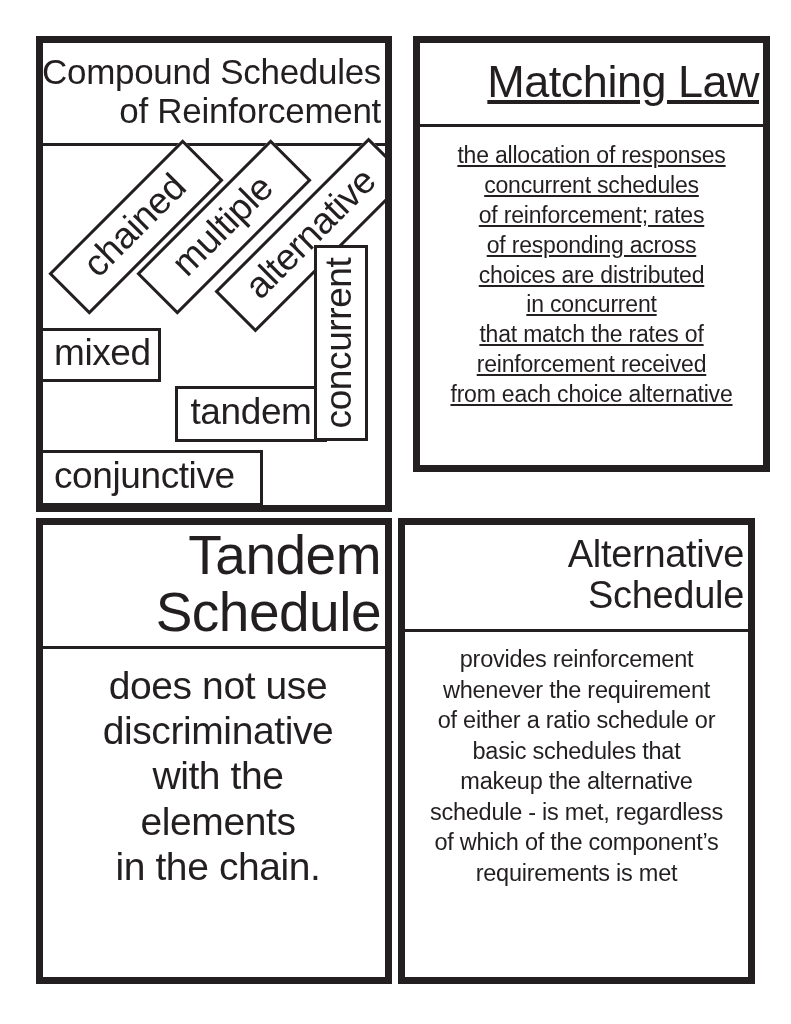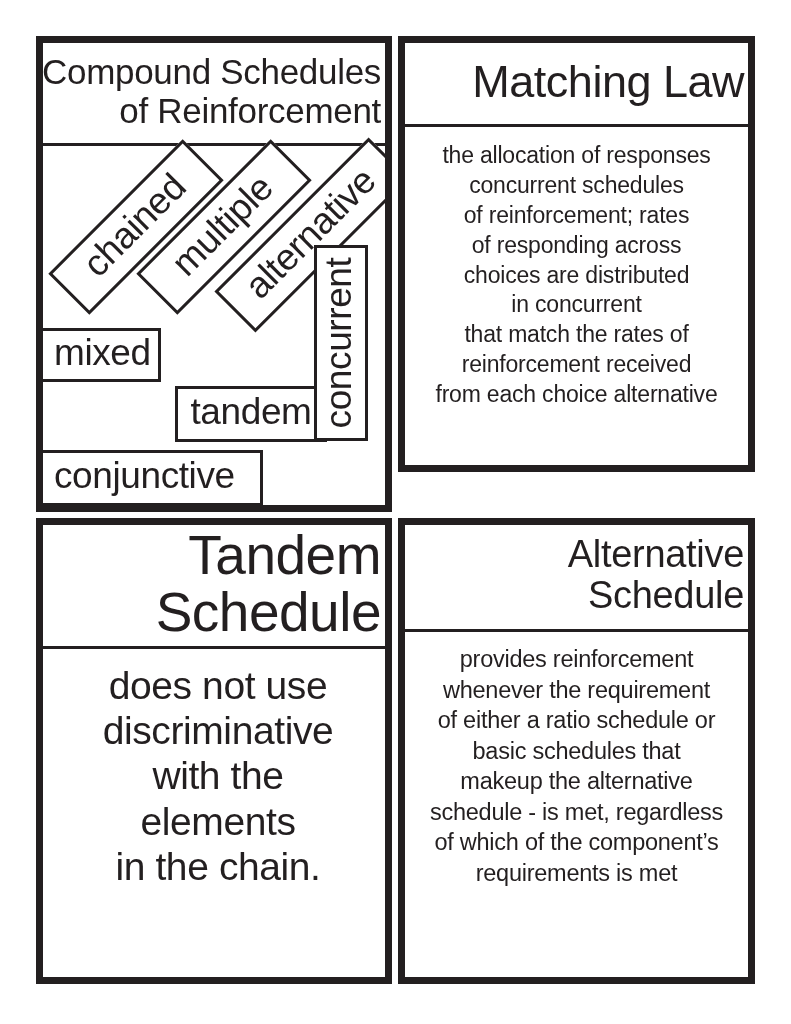--- a/index.html
+++ b/index.html
@@ -25,21 +25,21 @@
 
   
   .card {
     position: absolute;
     box-sizing: border-box;
     border: 7px solid #231f20;
     background: #ffffff;
     overflow: hidden;
   }
   .card.tl { left: 36px;  top: 36px;  width: 356px; height: 476px; }
-  .card.tr { left: 398px; top: 36px;  width: 357px; height: 436px; }
+  .card.tr { left: 413px; top: 36px;  width: 357px; height: 436px; text-decoration: underline; }
   .card.bl { left: 36px;  top: 518px; width: 356px; height: 466px; }
   .card.br { left: 398px; top: 518px; width: 357px; height: 466px; }
 
   .card-title {
     box-sizing: border-box;
     width: 100%;
     border-bottom: 3px solid #231f20;
     display: flex;
     flex-direction: column;
     align-items: flex-end;

